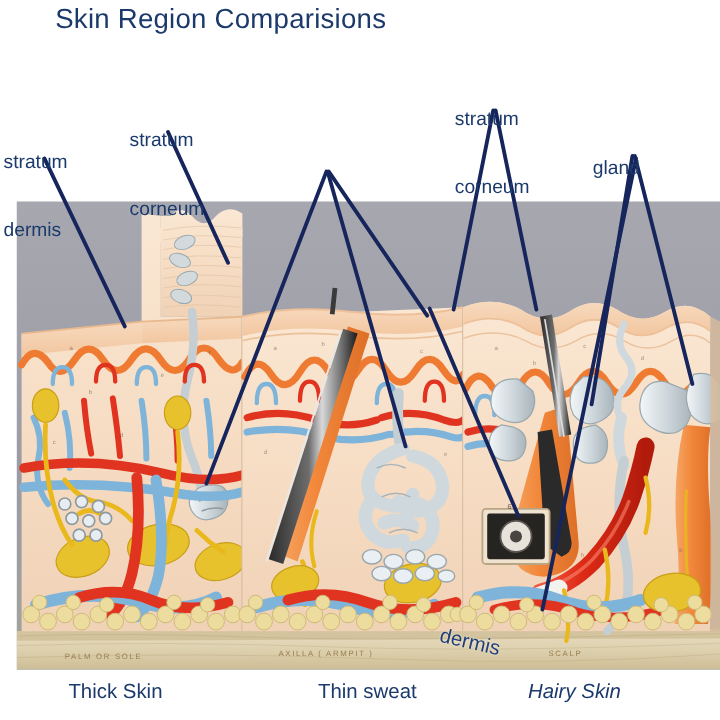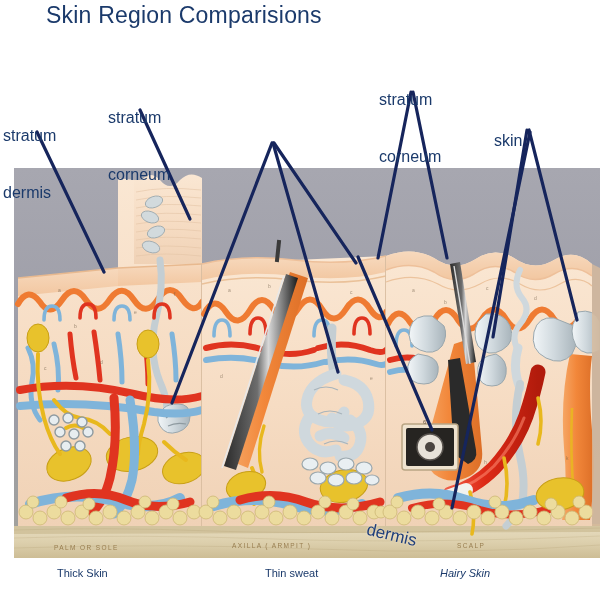--- a/index.html
+++ b/index.html
@@ -42,21 +42,21 @@
   #leaders {
     position: absolute;
     left: 0; top: 0;
     width: 600px; height: 600px;
     pointer-events: none;
   }
 
   
   .caption {
     position: absolute;
-    font-size: 11px;
+    font-size: 17px;
     color: #1b3a6b;
     white-space: nowrap;
   }
 
   
   #photo {
     position: absolute;
     left: 14px;
     top: 168px;
     width: 586px;
@@ -525,20 +525,20 @@
     <div>corneum</div>
   </div>
 
 
   <div class="label" style="left:379px; top:52px;">
     <div>stratum</div>
     <div>corneum</div>
   </div>
 
   <div class="label" style="left:494px; top:93px;">
-    <div>skin</div>
+    <div>gland</div>
   </div>
 
   <div class="caption" style="left:57px;  top:567px;">Thick Skin</div>
   <div class="caption" style="left:265px; top:567px;">Thin sweat</div>
   <div class="caption" style="left:440px; top:567px;font-style:italic;">Hairy Skin</div>
 
 </div>
 
 </body></html>

